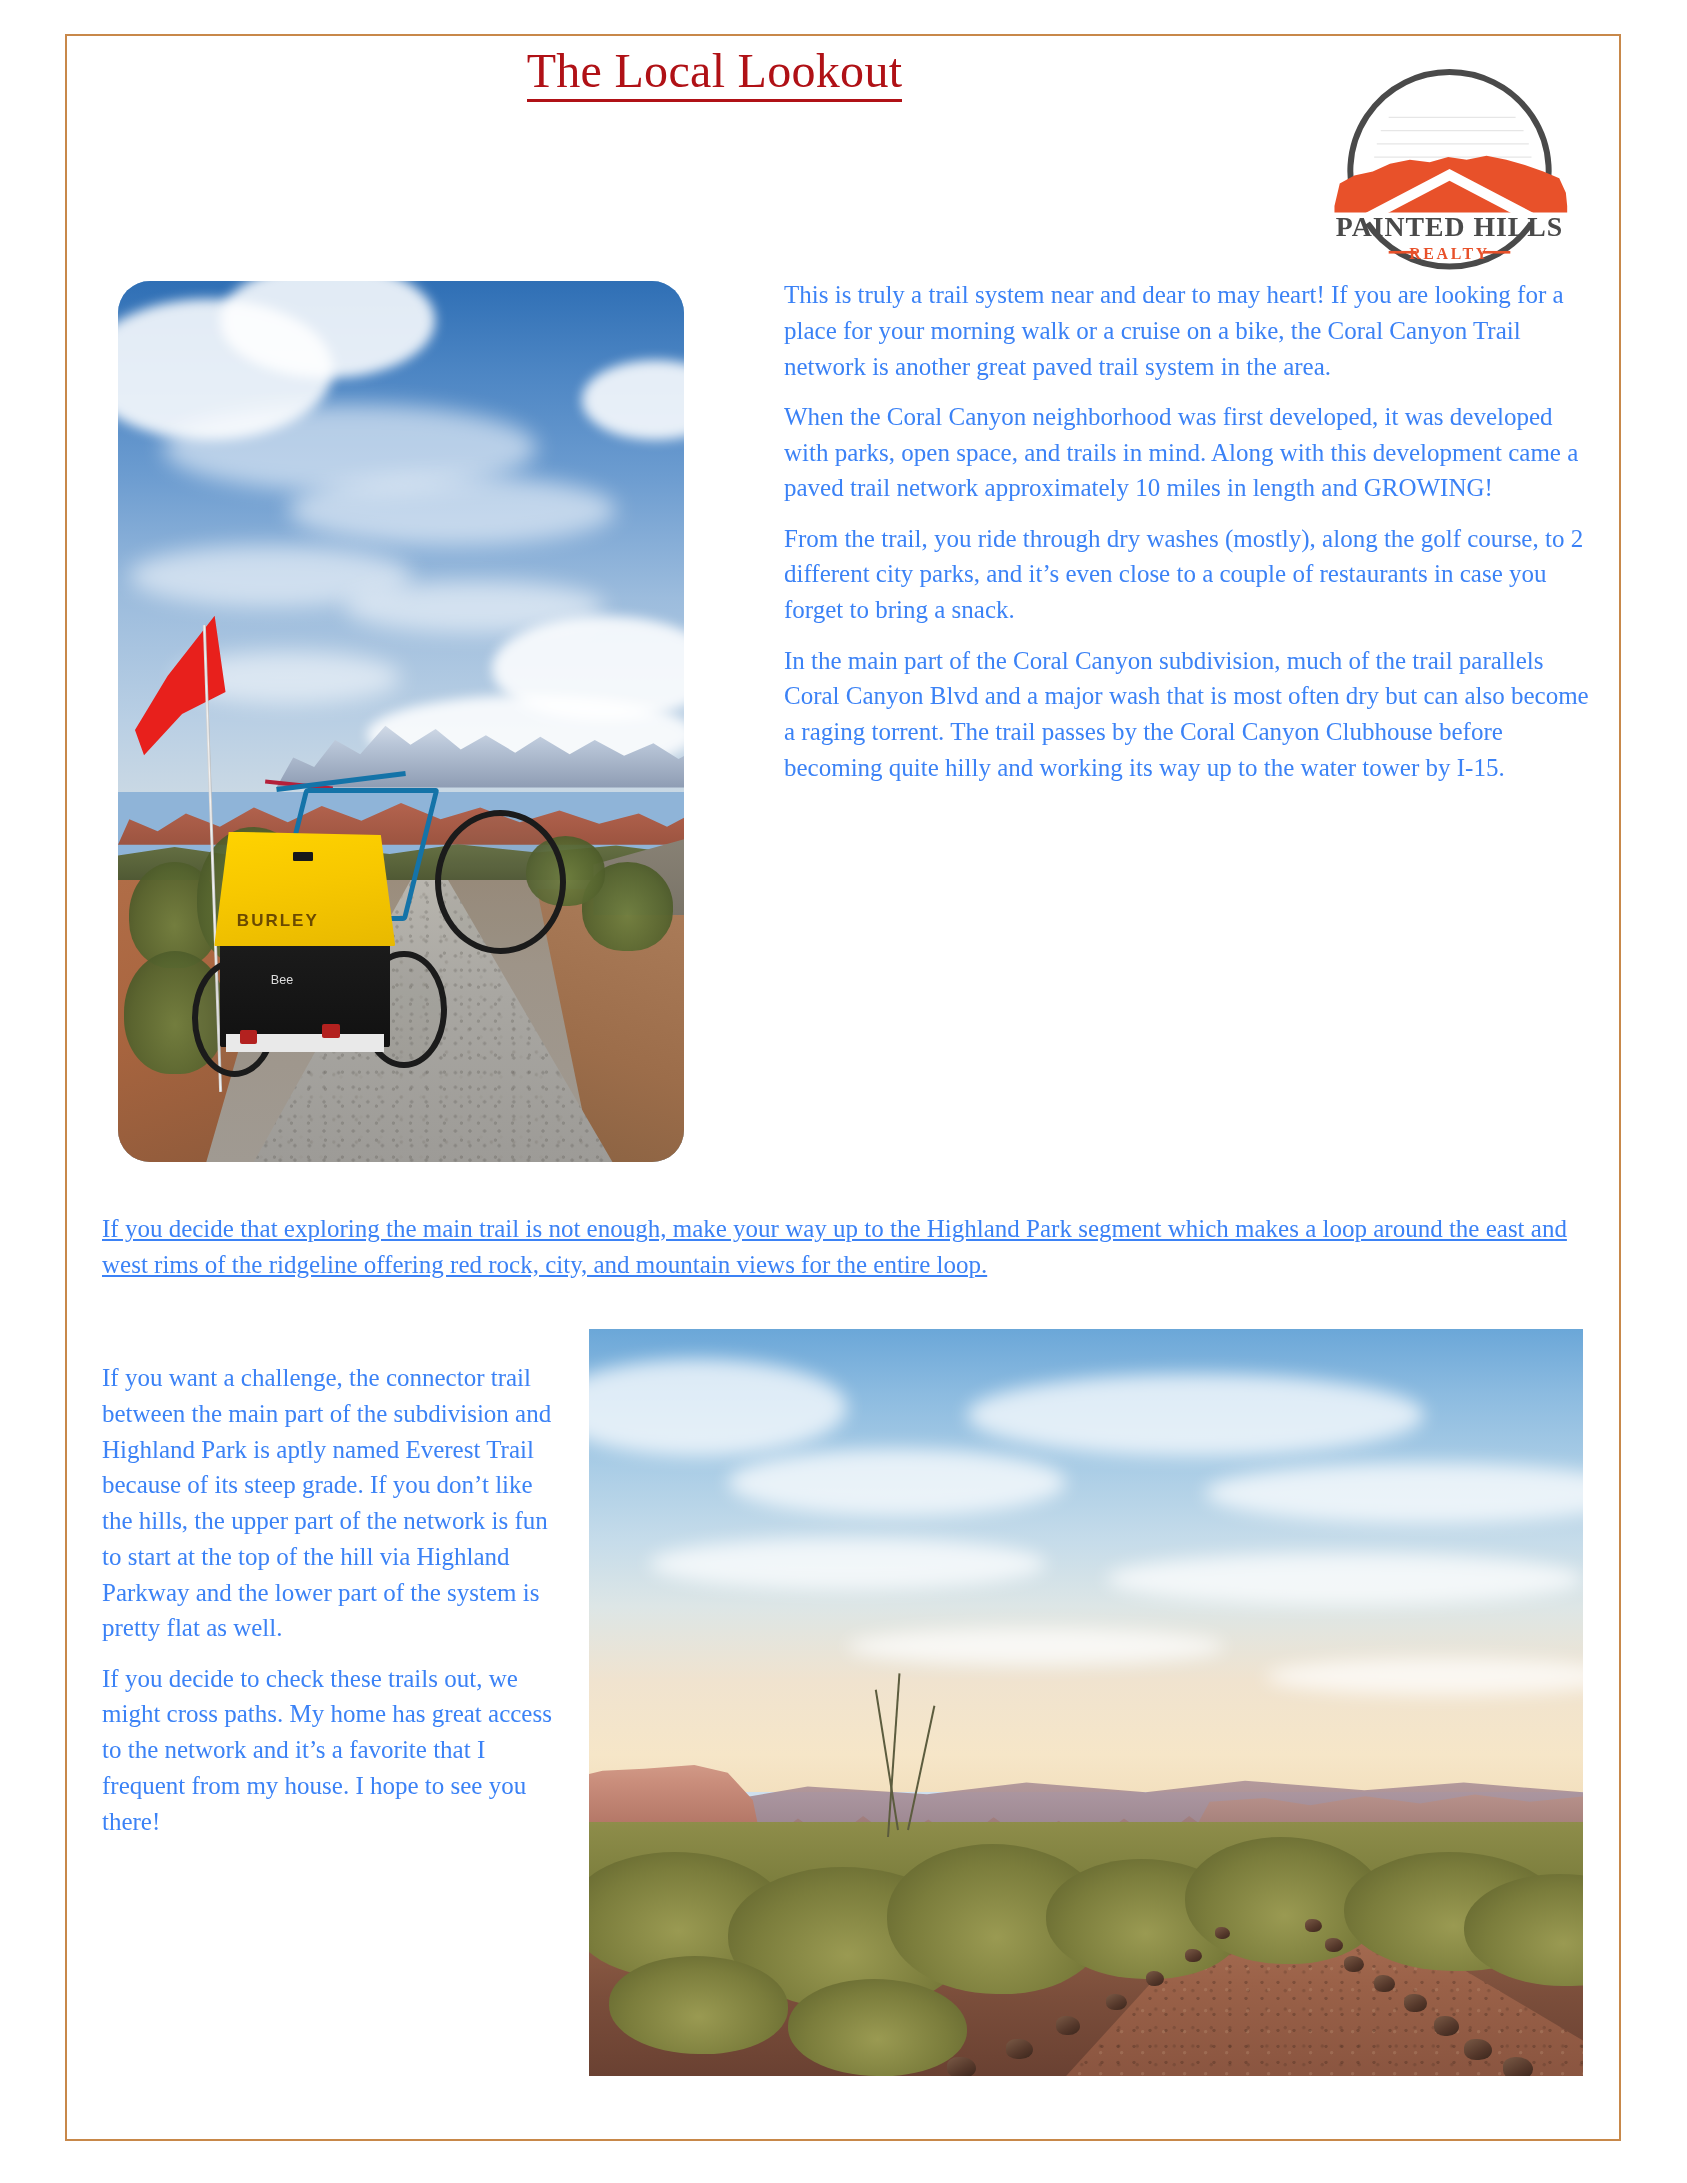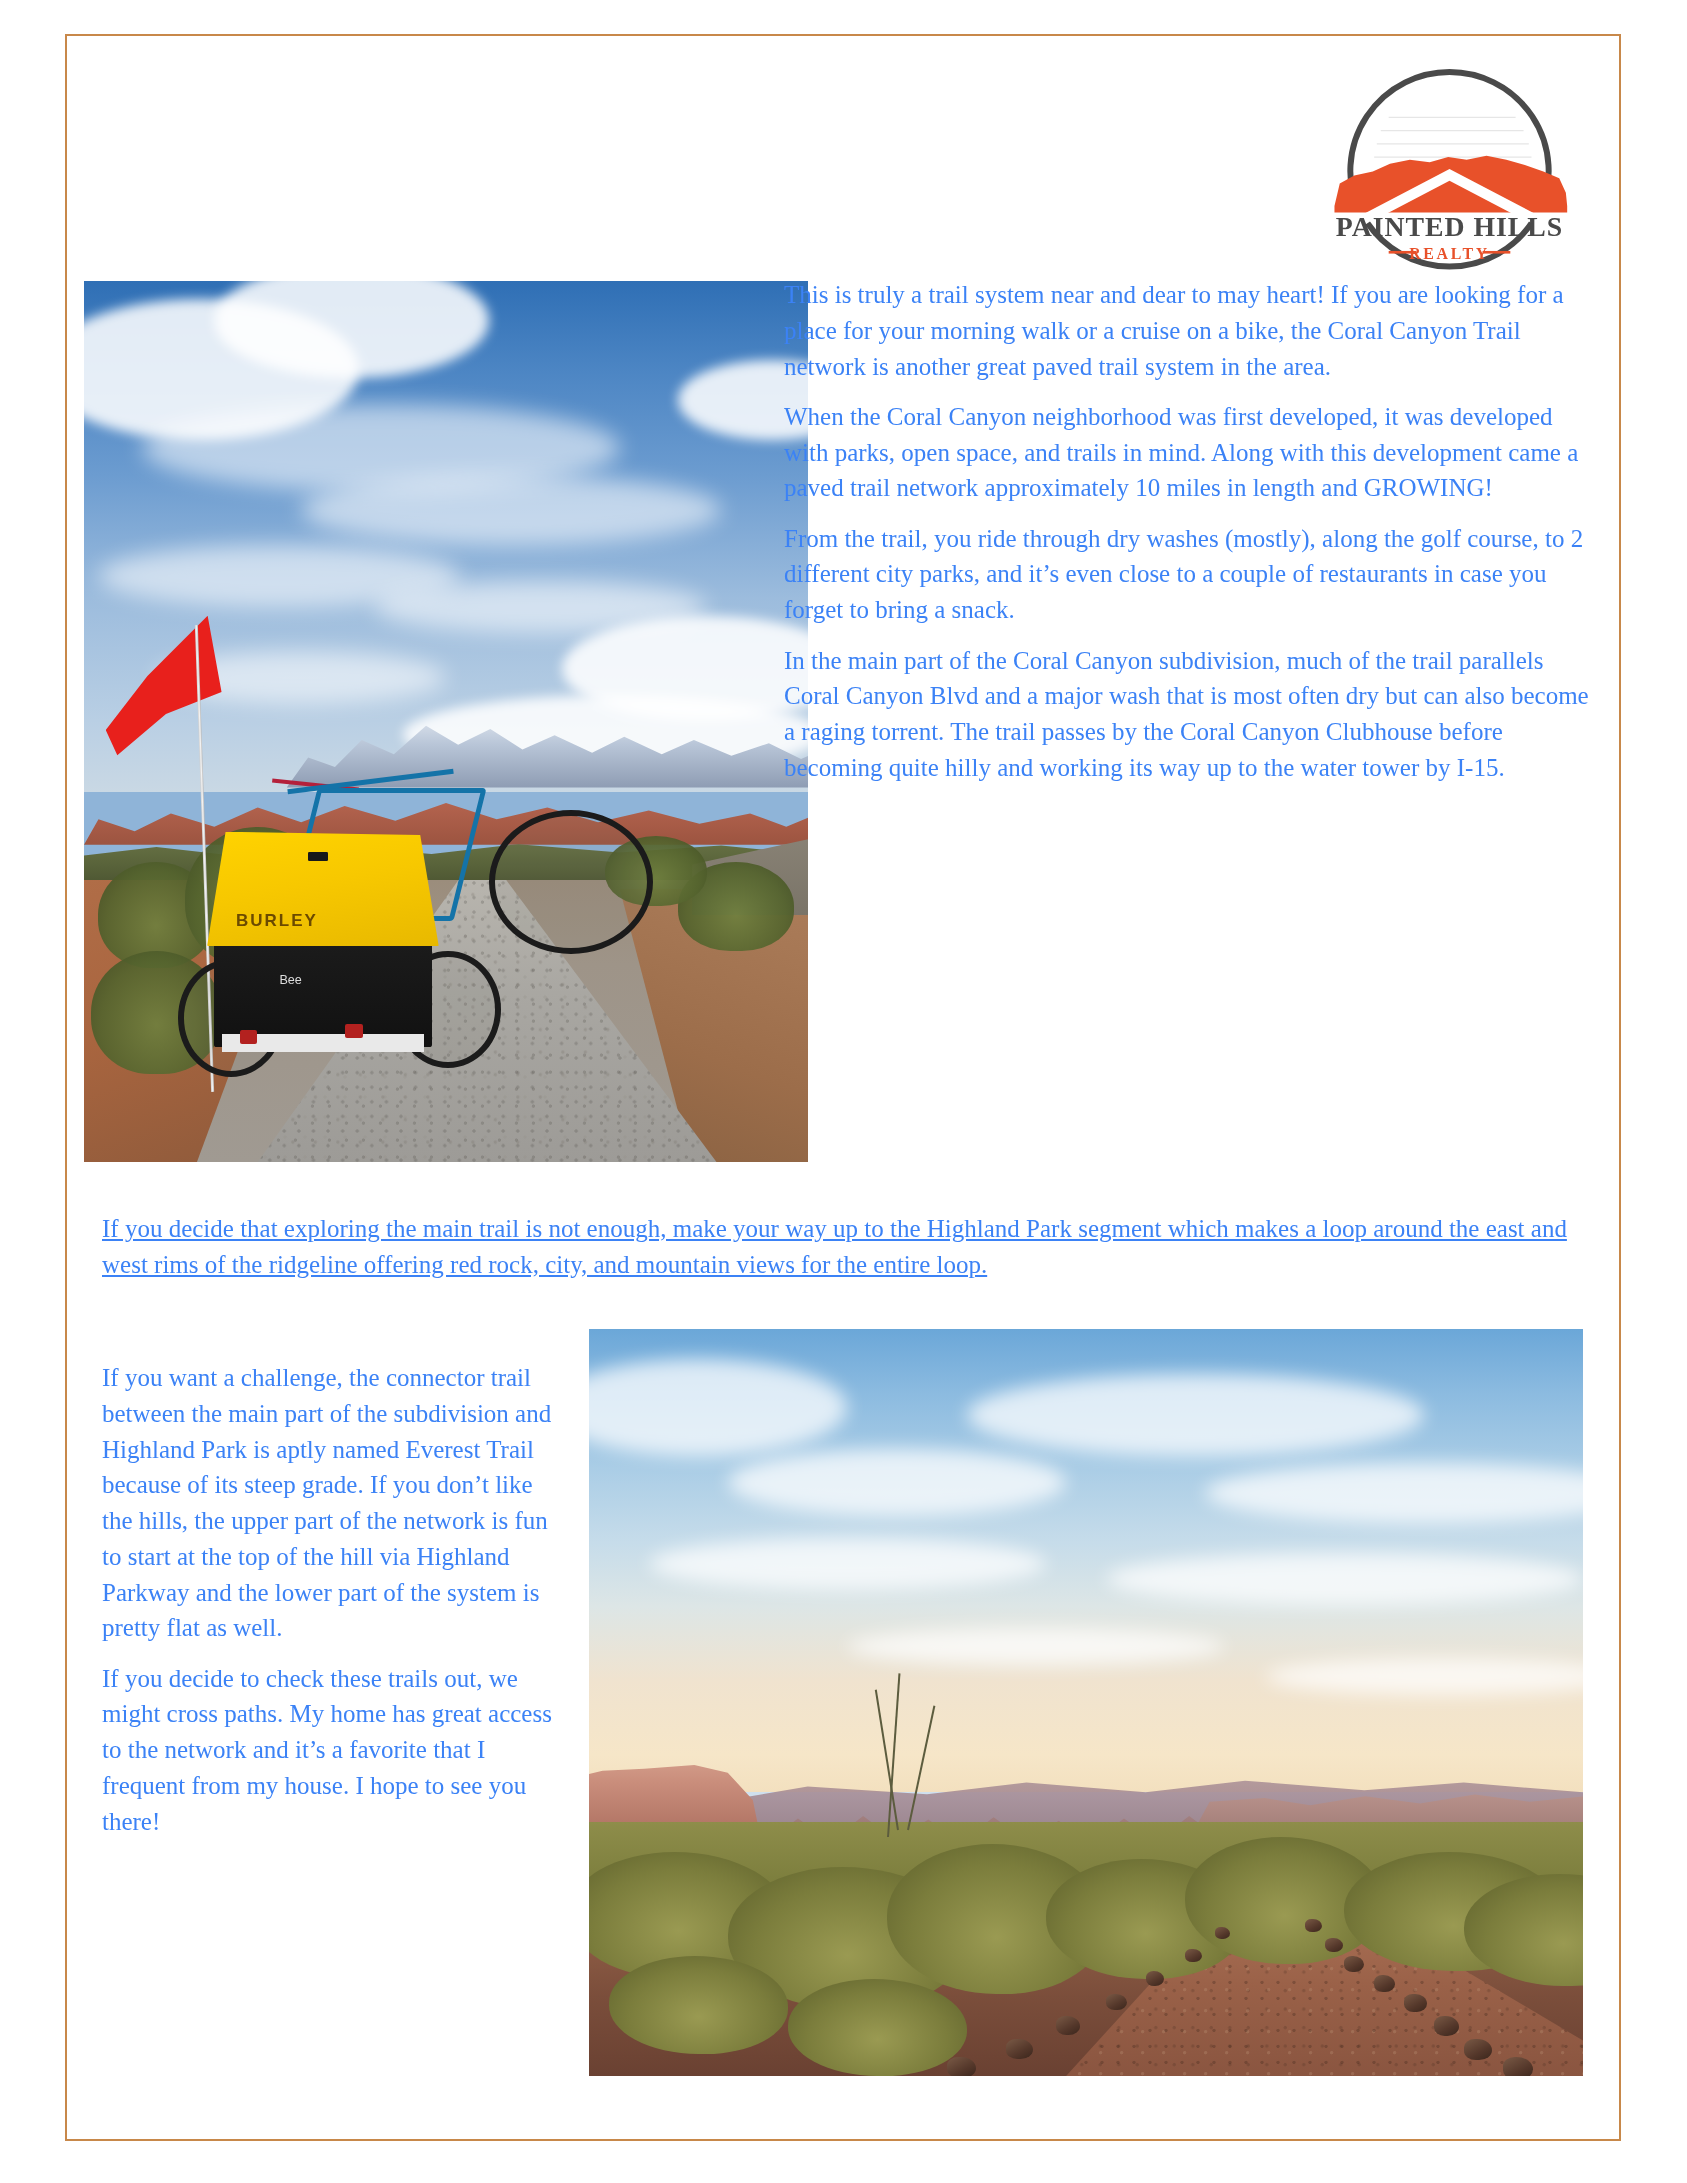--- a/index.html
+++ b/index.html
@@ -64,26 +64,27 @@
     right: 19px;
     top: 0px;
     width: 265px;
     height: 238px;
   }
   #logo svg { display: block; width: 265px; height: 238px; }
 
   
   #photo-bike-trail {
     position: absolute;
-    left: 84px;
+    left: 118px;
     top: 281px;
-    width: 724px;
+    width: 566px;
     height: 881px;
     overflow: hidden;
     background: #8fb4d8;
+    border-radius: 32px;
   }
   .ph { position: absolute; }
 
   
   .p1-sky {
     left: 0; top: 0; width: 100%; height: 58%;
     background:
       linear-gradient(180deg, #2f6fb5 0%, #4d86c4 18%, #6c9cd0 38%, #9cbcdd 62%, #b9cfe4 86%, #c9d8e4 100%);
   }
   .cloud {
@@ -342,20 +343,21 @@
   }
 </style>
 </head>
 <body>
 
 <div id="page-border"></div>
 
 <div id="header">
 
   <div id="title-block">
+    <div id="doc-title">The Local Lookout</div>
   </div>
 
   <div id="logo">
     <svg viewBox="0 0 400 360" xmlns="http://www.w3.org/2000/svg">
 
       <g>
         <path d="M 62 248 A 150 150 0 1 1 338 248" fill="none" stroke="#4a4a4a" stroke-width="9"></path>
         <path d="M 76 268 A 150 150 0 0 0 324 268" fill="none" stroke="#4a4a4a" stroke-width="9"></path>
       </g>
 

